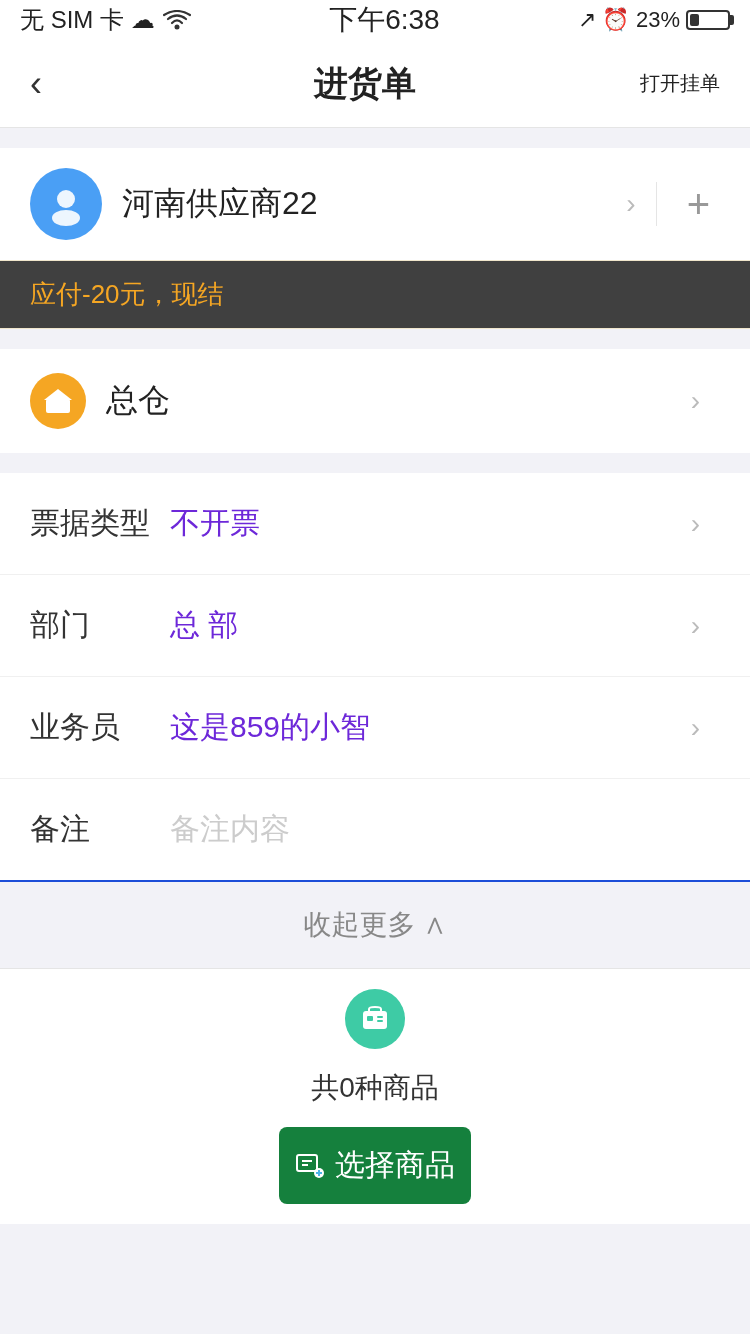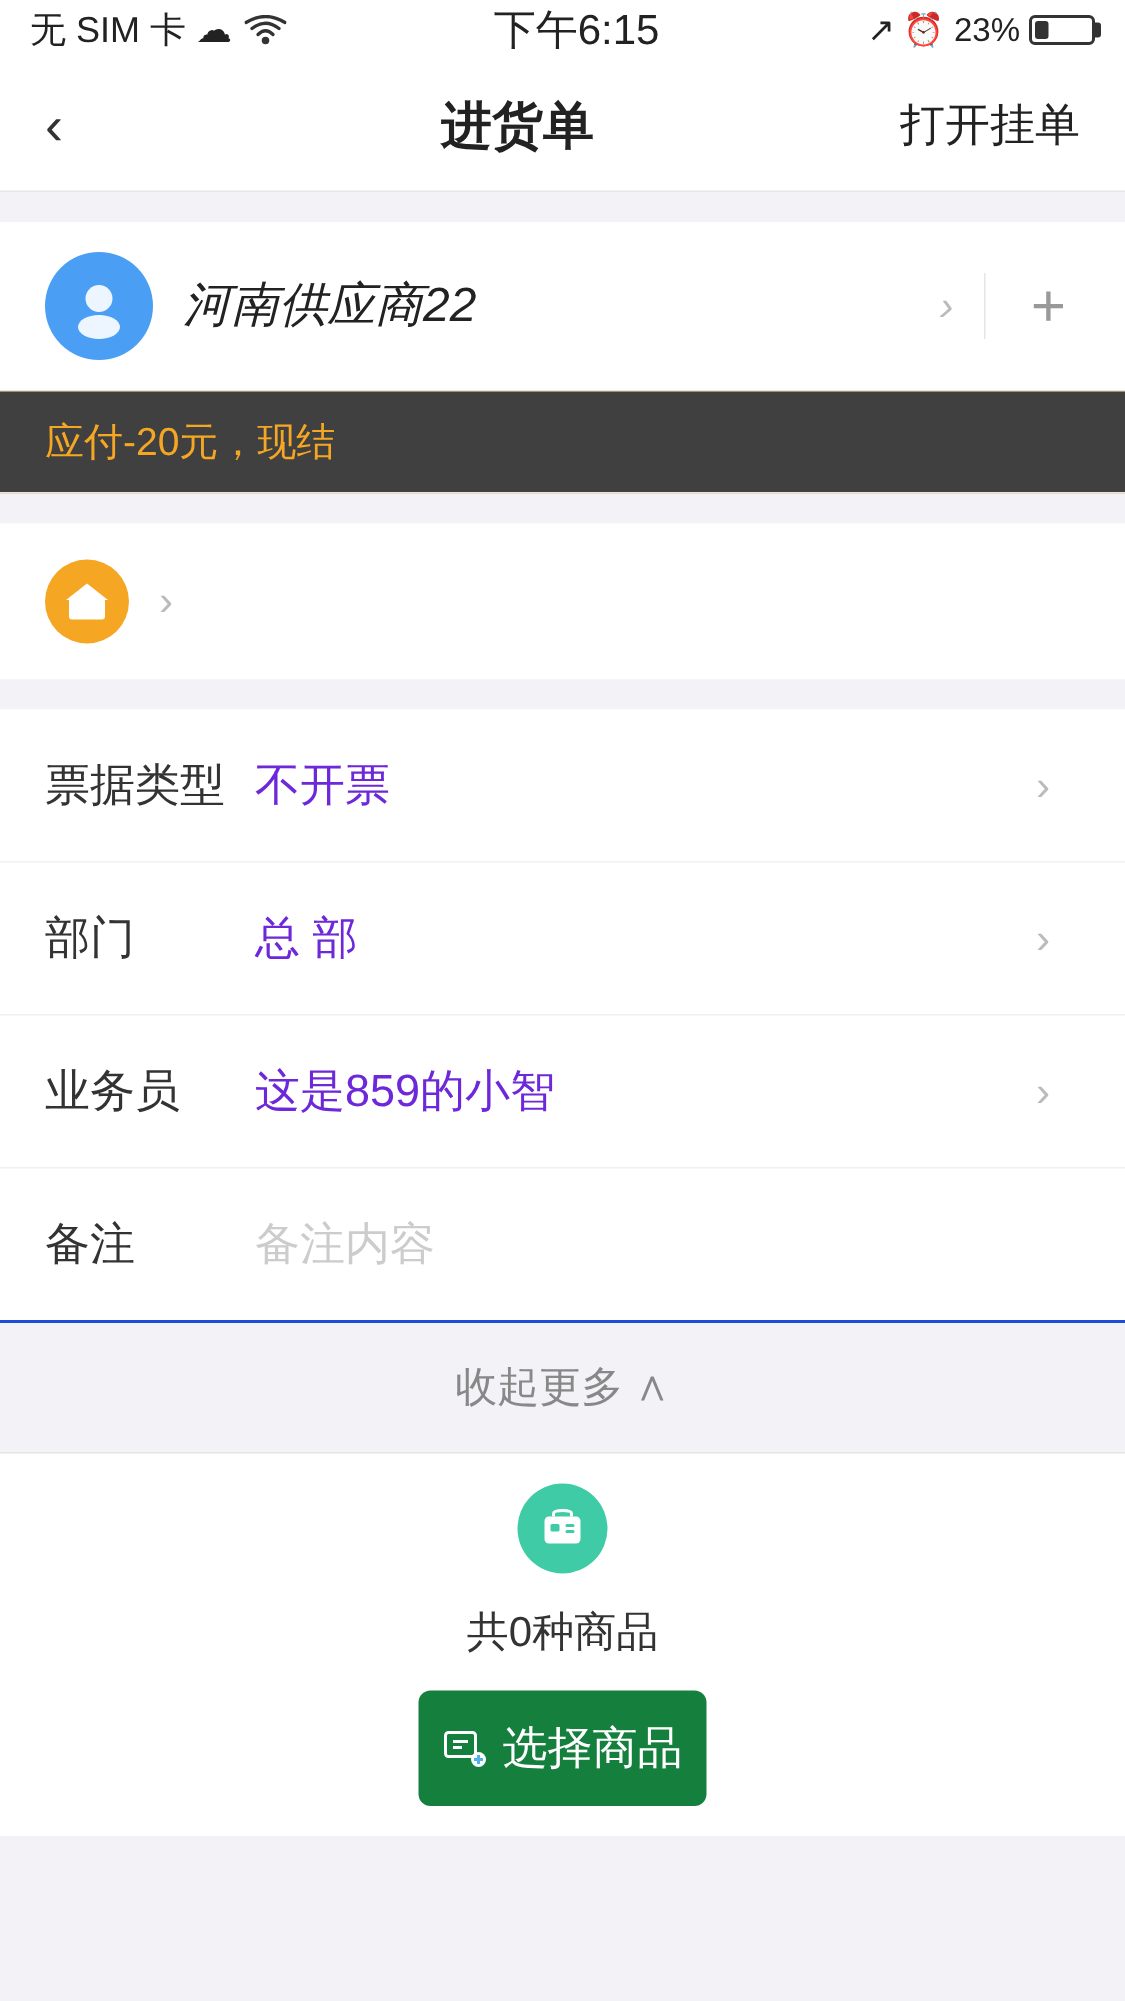--- a/index.html
+++ b/index.html
@@ -57,21 +57,21 @@
       color: #333;
       cursor: pointer;
       width: 60px;
     }
     .nav-title {
       font-size: 34px;
       font-weight: 600;
       color: #222;
     }
     .nav-action {
-      font-size: 30px;
+      font-size: 20px;
       color: #222;
       cursor: pointer;
     }
 
     
     .section-gap {
       height: 20px;
       background: #f2f2f7;
     }
 
@@ -81,21 +81,20 @@
       margin: 0;
     }
 
     
     .supplier-row {
       display: flex;
       align-items: center;
       padding: 20px 30px;
       border-bottom: none;
       position: relative;
-      font-style: italic;
     }
     .supplier-avatar {
       width: 72px; height: 72px;
       border-radius: 50%;
       background: #4a9ff5;
       display: flex; align-items: center; justify-content: center;
       margin-right: 20px;
       flex-shrink: 0;
     }
     .supplier-avatar svg { width: 44px; height: 44px; }
@@ -241,21 +240,21 @@
   <div class="status-left">
     <span>无 SIM 卡 ☁</span>
     <svg width="28" height="20" viewBox="0 0 28 20">
       <path d="M14 16 Q14 16 14 16" fill="#333"></path>
       <circle cx="14" cy="17" r="2.5" fill="#333"></circle>
       <path d="M9 13 Q14 8 19 13" fill="none" stroke="#333" stroke-width="2.2" stroke-linecap="round"></path>
       <path d="M5 9 Q14 2 23 9" fill="none" stroke="#333" stroke-width="2.2" stroke-linecap="round"></path>
       <path d="M1 5 Q14 -3 27 5" fill="none" stroke="#333" stroke-width="2.2" stroke-linecap="round"></path>
     </svg>
   </div>
-  <div class="status-center">下午6:15</div>
+  <div class="status-center">下午6:38</div>
   <div class="status-right">
     <span>↗</span>
     <span>⏰</span>
     <span>23%</span>
     <div class="battery-icon">
       <div class="battery-fill"></div>
     </div>
   </div>
 </div>
 
@@ -287,20 +286,21 @@
 <div class="section-gap"></div>
 
 <div class="card-section">
   <div class="warehouse-row">
     <div class="warehouse-icon">
       <svg width="32" height="32" viewBox="0 0 32 32" fill="none">
         <rect x="4" y="14" width="24" height="14" rx="2" fill="#fff"></rect>
         <polygon points="16,4 2,15 30,15" fill="#fff"></polygon>
       </svg>
     </div>
+    <div class="warehouse-name">总仓</div>
     <span class="chevron-right">›</span>
   </div>
 </div>
 
 <div class="section-gap"></div>
 
 <div class="card-section">
 
   <div class="form-row" style="border-top:none">
     <div class="form-label">票据类型</div>

